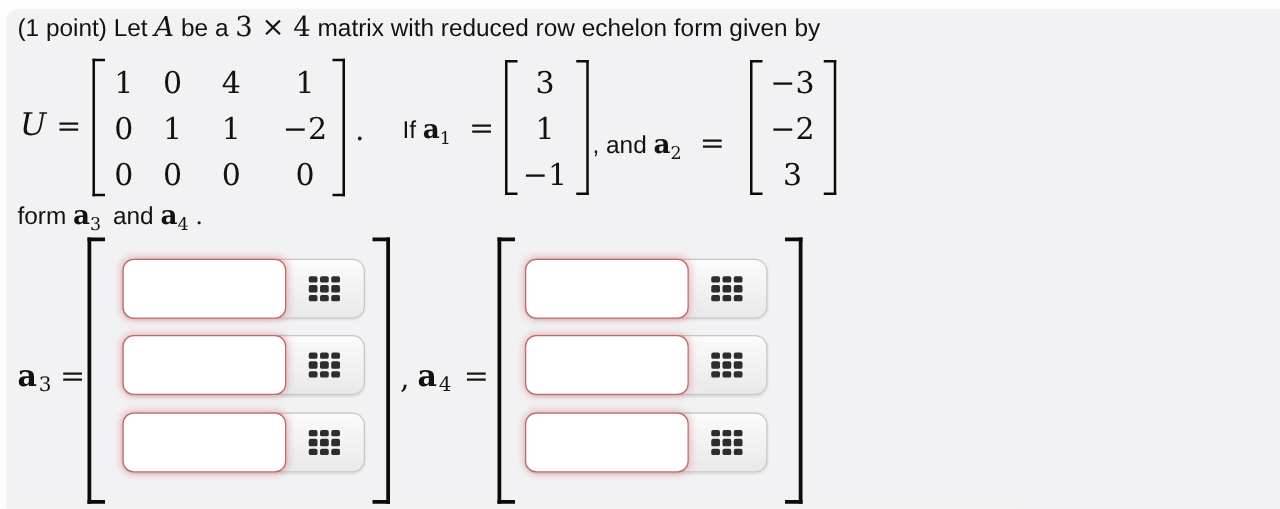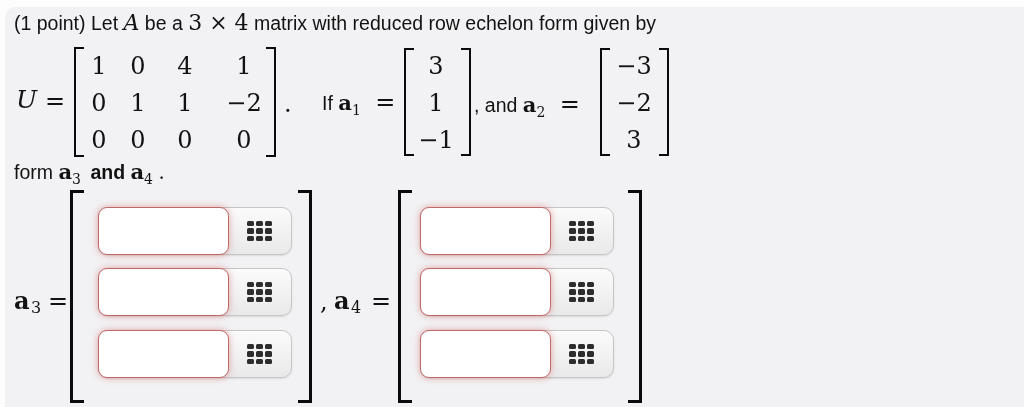--- a/index.html
+++ b/index.html
@@ -81,35 +81,35 @@
   <span>If</span>
   <span class="mbold">a</span><span class="msub">1</span>
   <span class="meq" style="margin-left:9px;">=</span>
 </span>
 <div class="brk brk-l" style="left:404px; top:48px; height:108px;"></div>
 <span class="vrow" style="left:413px; top:48px;">3</span>
 <span class="vrow" style="left:413px; top:85px;">1</span>
 <span class="vrow" style="left:413px; top:122px;">−1</span>
 <div class="brk brk-r" style="left:461px; top:48px; height:108px;"></div>
 
-<span class="abs inlinemath" style="left:474px; top:90px;">
+<span class="abs inlinemath" style="left:474px; top:100px;">
   <span>, and</span>
   <span class="mbold">a</span><span class="msub">2</span>
   <span class="meq" style="margin-left:9px;">=</span>
 </span>
 <div class="brk brk-l" style="left:600px; top:48px; height:108px;"></div>
 <span class="vrow" style="left:611px; top:48px;">−3</span>
 <span class="vrow" style="left:611px; top:85px;">−2</span>
 <span class="vrow" style="left:611px; top:122px;">3</span>
 <div class="brk brk-r" style="left:659px; top:48px; height:108px;"></div>
 
 <div class="abs findline">
   <span>form</span>
   <span class="mbold" style="font-size:21px;">a</span><span class="msub">3</span>
-  <span style="margin-left:4px;font-weight:bold;">and</span>
+  <span style="margin-left:4px;">and</span>
   <span class="mbold" style="font-size:21px;">a</span><span class="msub">4</span>
   <span class="serif">.</span>
 </div>
 
 <span class="abs mbold" style="left:14px; top:286px; font-size:24px;">a</span>
 <span class="abs serif" style="left:31px; top:298px; font-size:16px;">3</span>
 <span class="abs meq" style="left:48px; top:287px;">=</span>
 
 <div class="brk bigbrk-l" style="left:70px; top:190px; height:213px;"></div>
 

